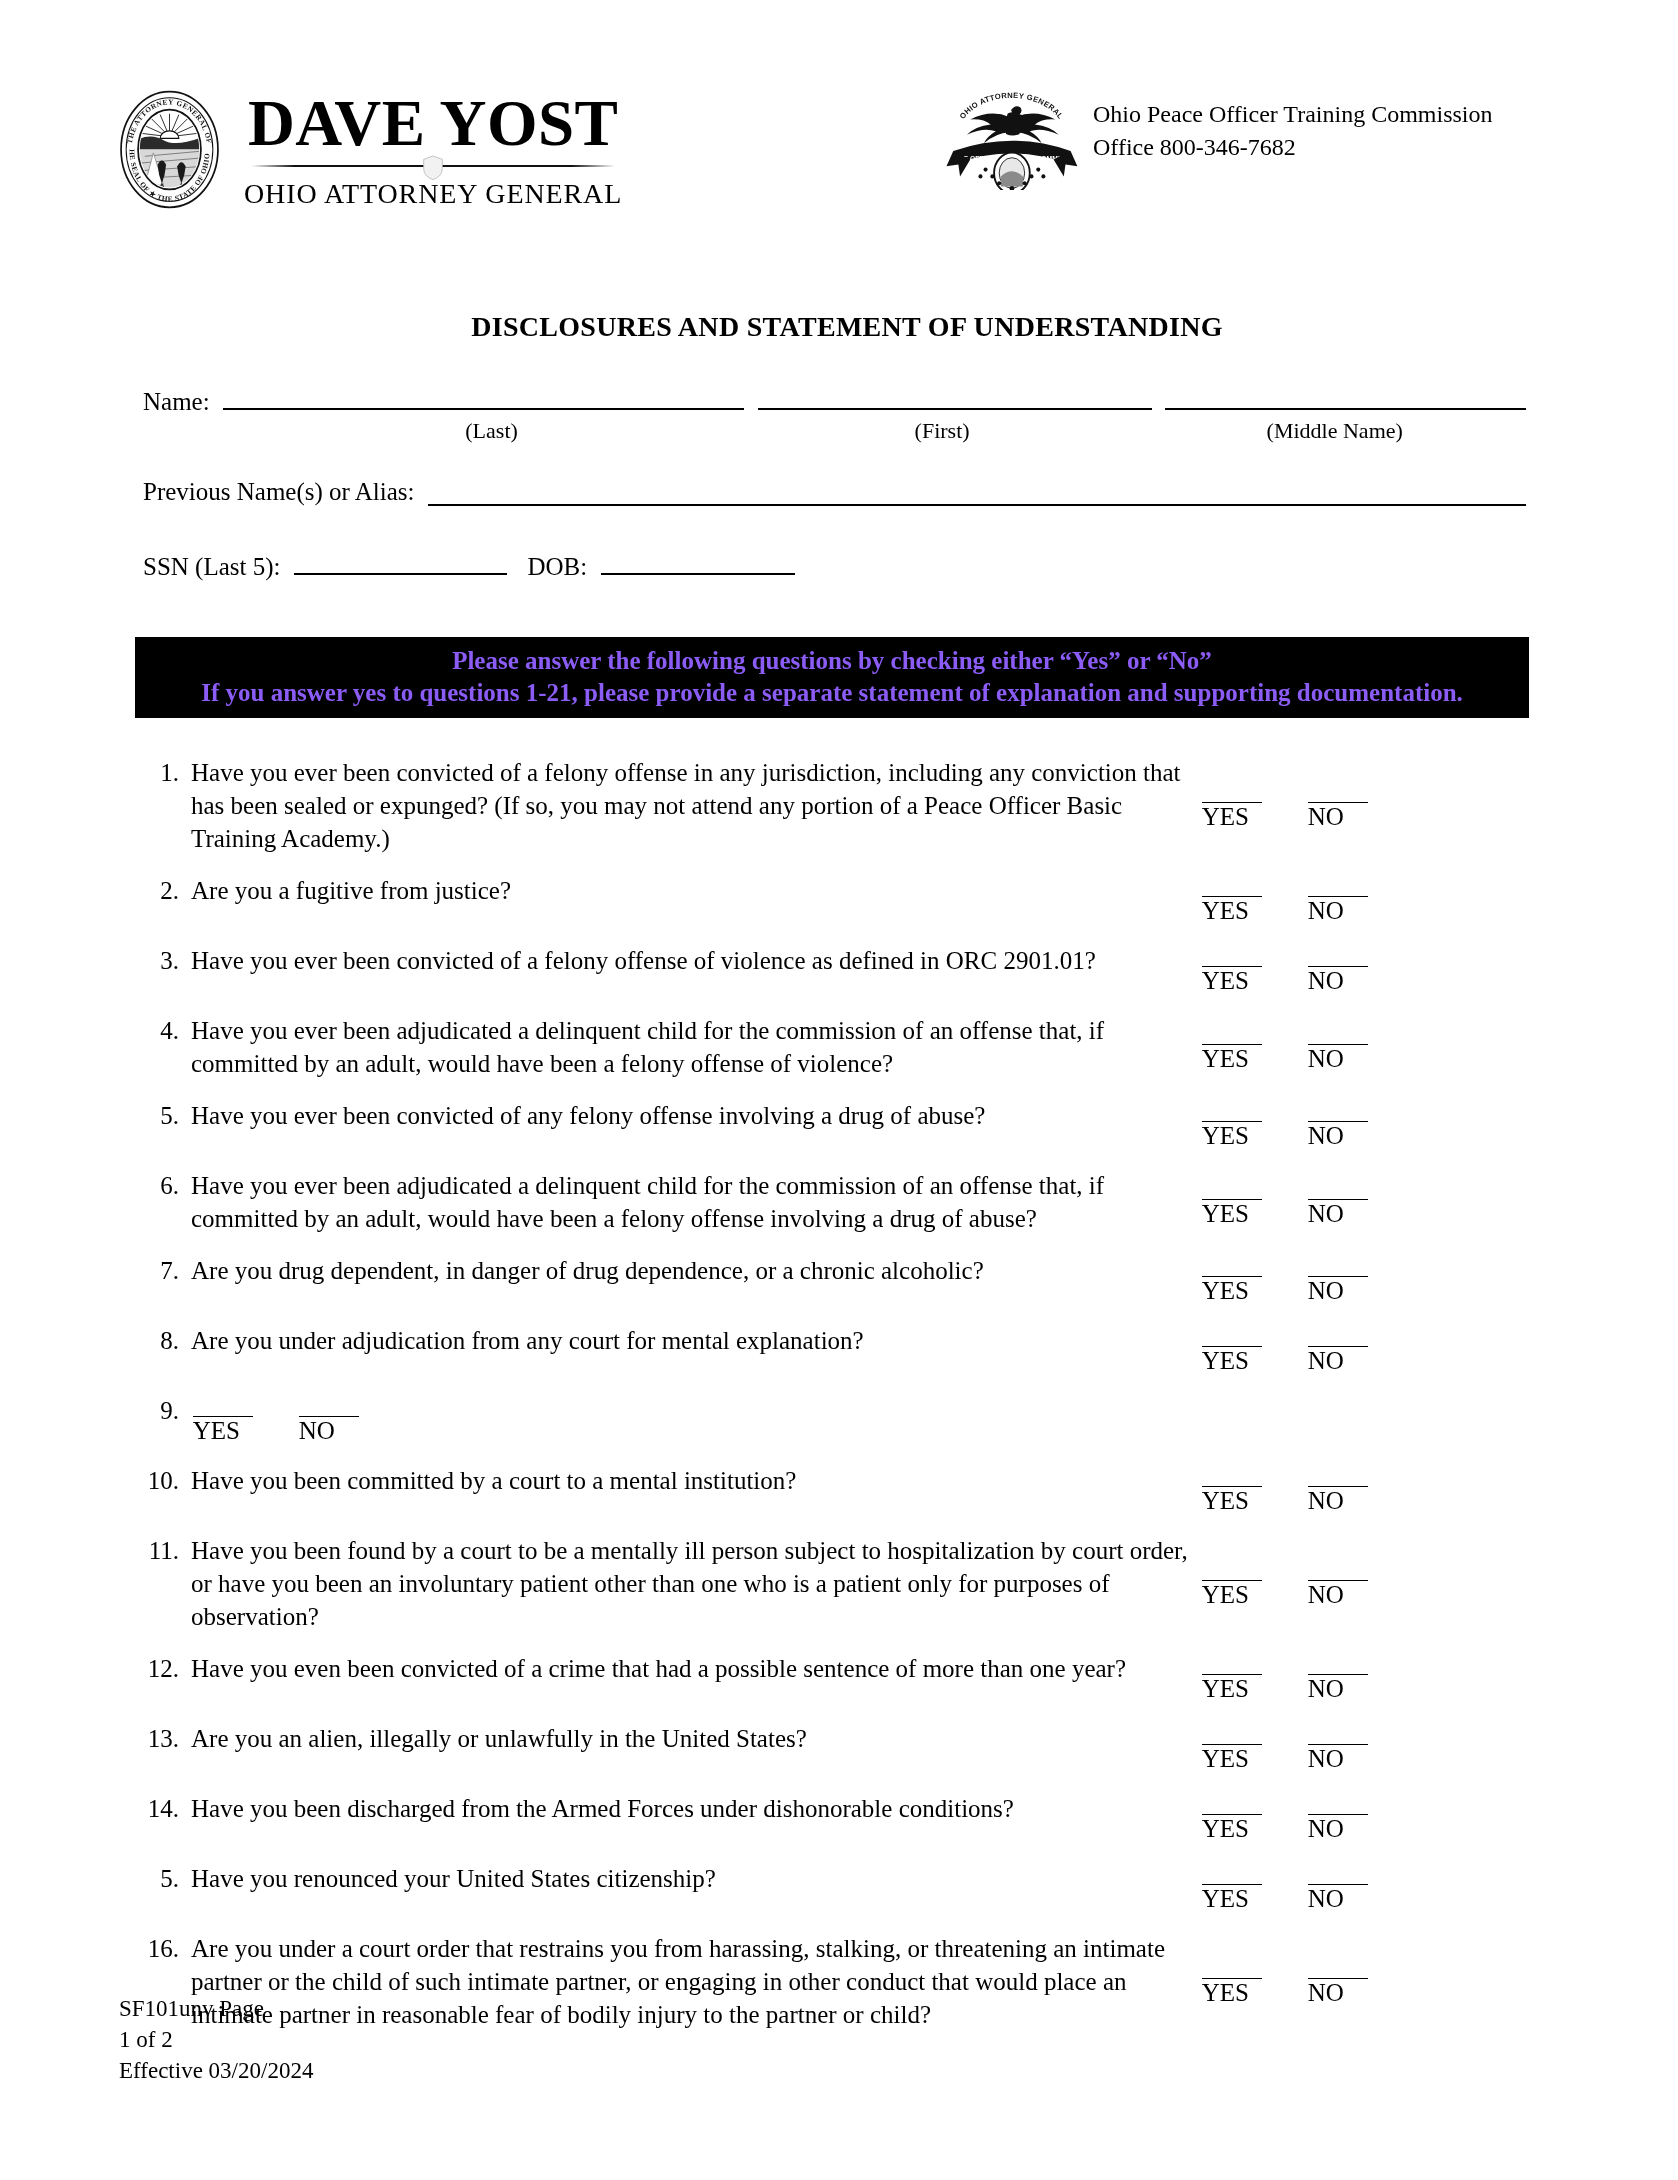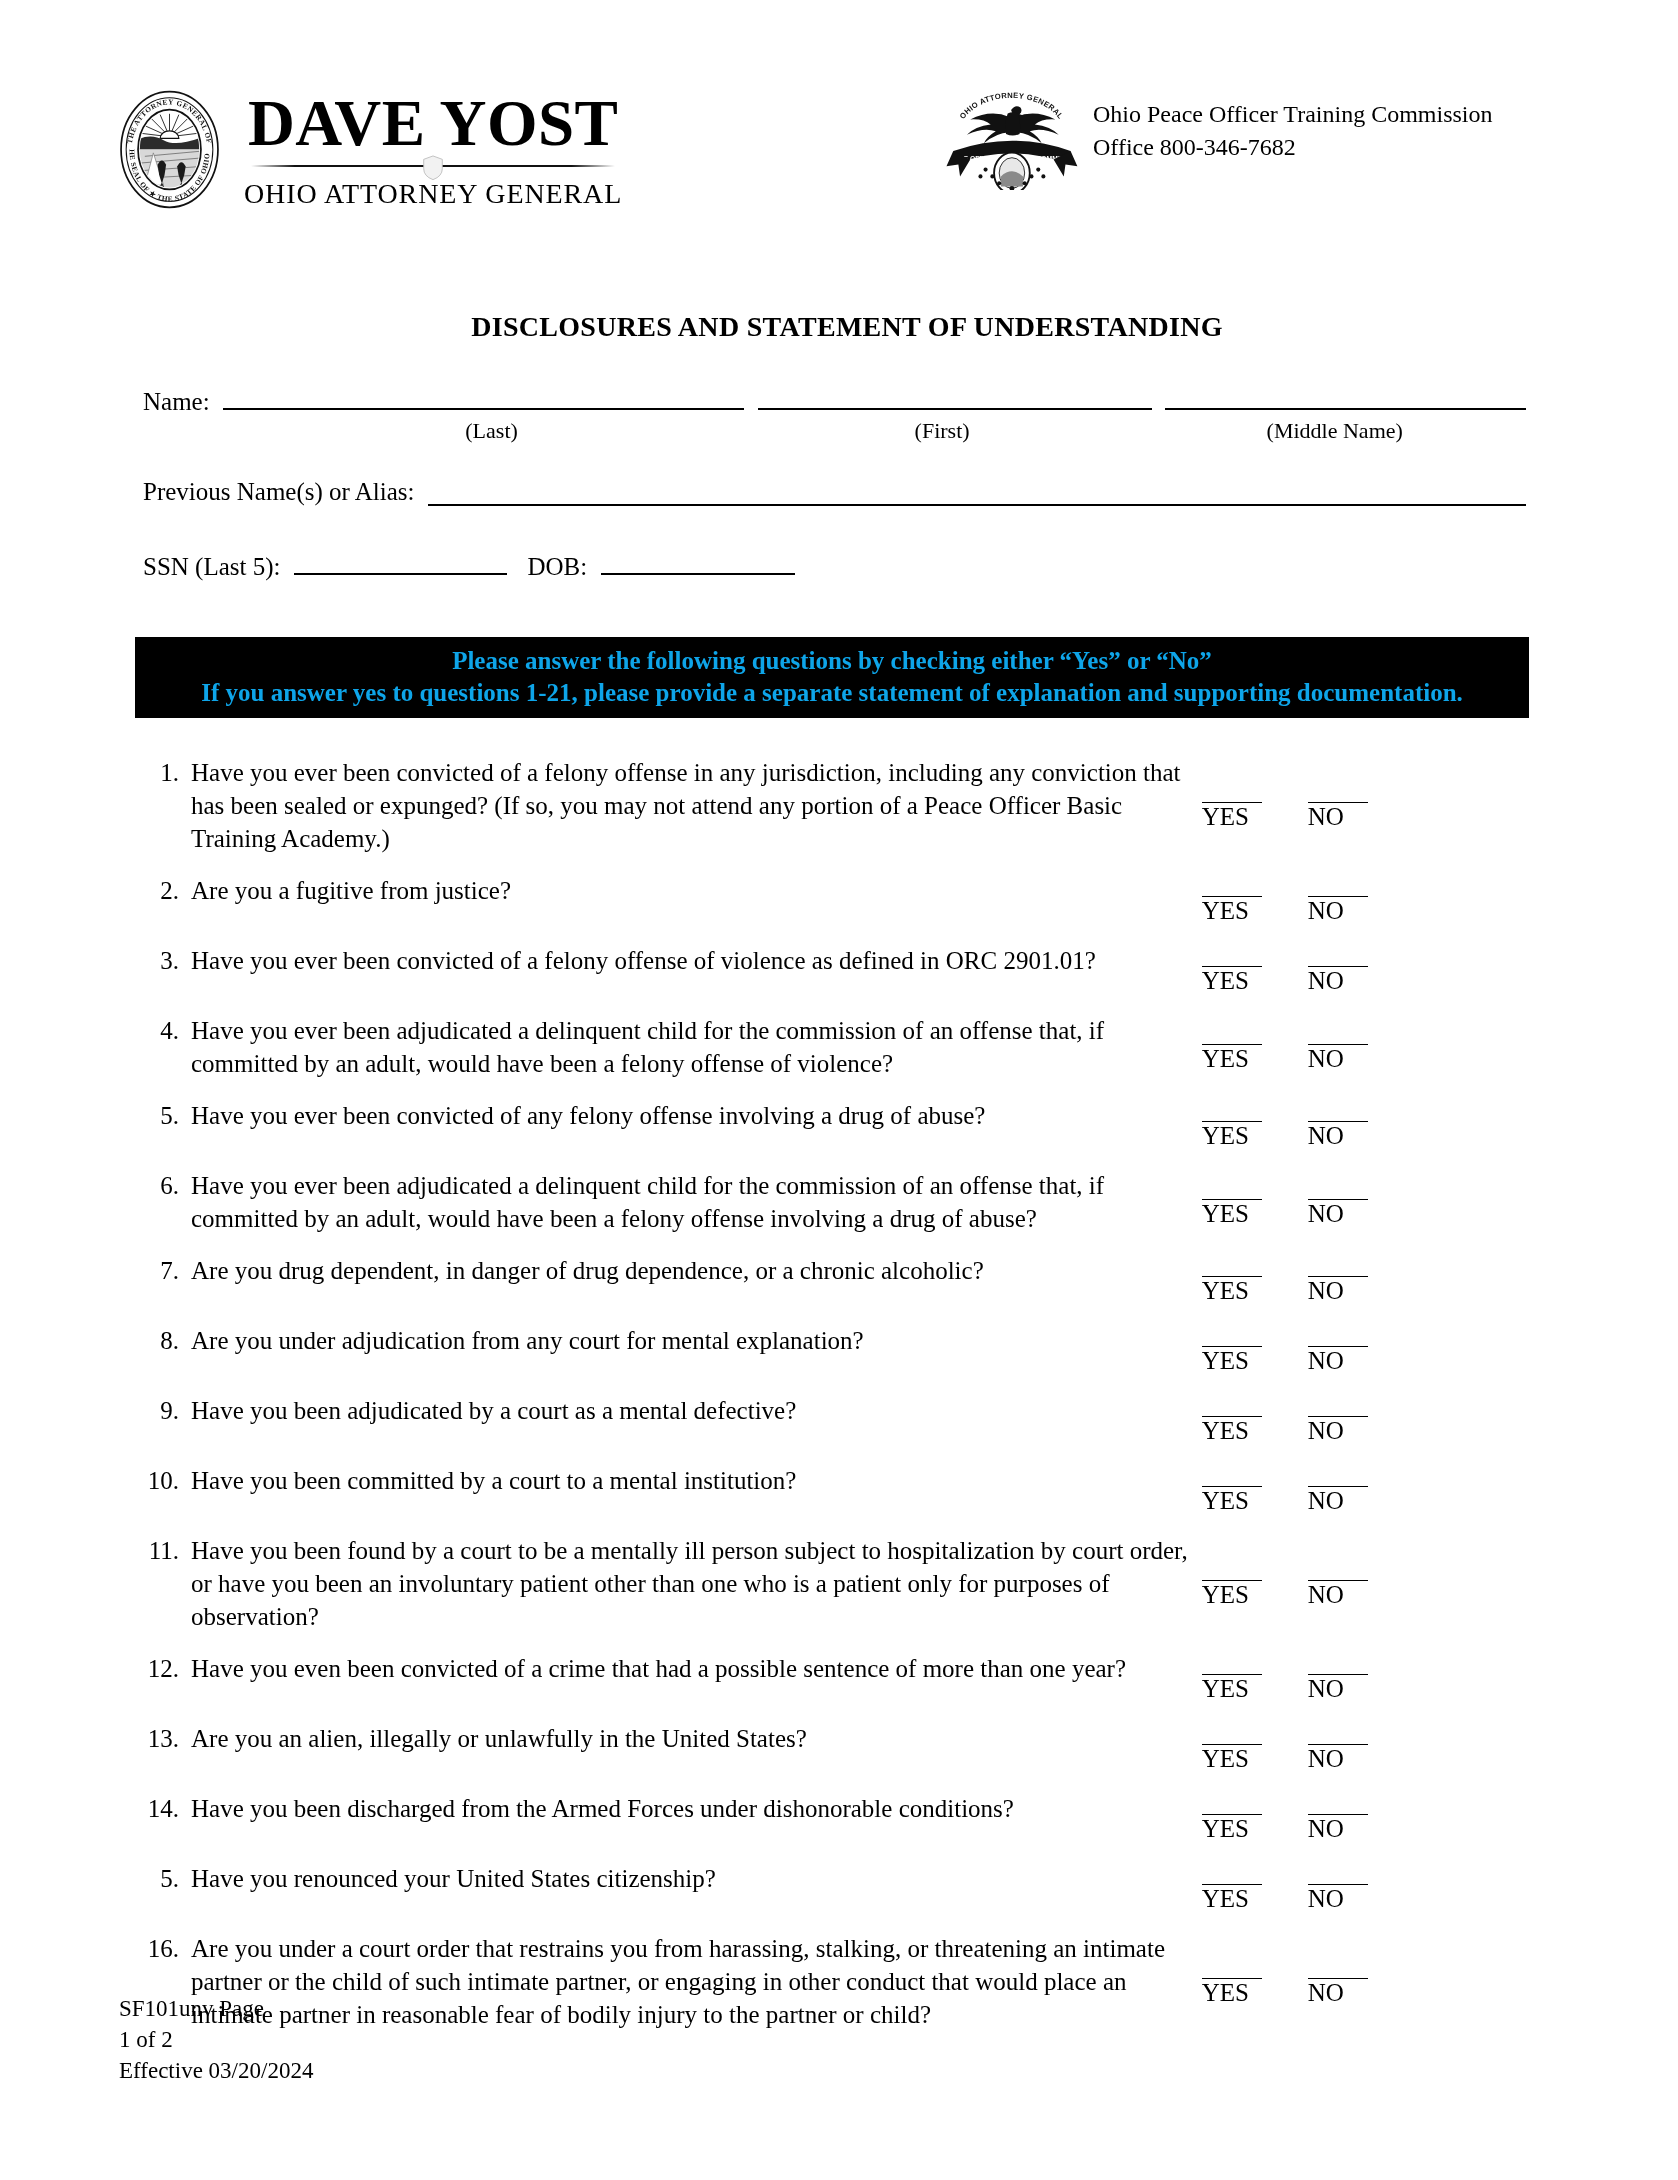--- a/index.html
+++ b/index.html
@@ -146,21 +146,21 @@
     margin-top: 41px;
   }
 
   
   .banner {
     position: absolute;
     left: 135px;
     width: 1394px;
     top: 637px;
     background: #000000;
-    color: #0ea5e9;
+    color: #8b5cf6;
     text-align: center;
     font-size: 25px;
     font-weight: bold;
     line-height: 1.30;
     padding: 7.7px 12px 8.5px 12px;
     box-sizing: border-box;
   }
 
   
   .questions {
@@ -493,21 +493,20 @@
           </span>
           <span class="ans-gap"></span>
           <span class="ans">
             <span class="ans-blank"></span>
             <span class="ans-label">NO</span>
           </span>
         </div>
       </div>
       <div class="q-row">
         <div class="q-num">9.</div>
-        <div class="q-text">Have you been adjudicated by a court as a mental defective?</div>
         <div class="q-answers">
           <span class="ans">
             <span class="ans-blank"></span>
             <span class="ans-label">YES</span>
           </span>
           <span class="ans-gap"></span>
           <span class="ans">
             <span class="ans-blank"></span>
             <span class="ans-label">NO</span>
           </span>

